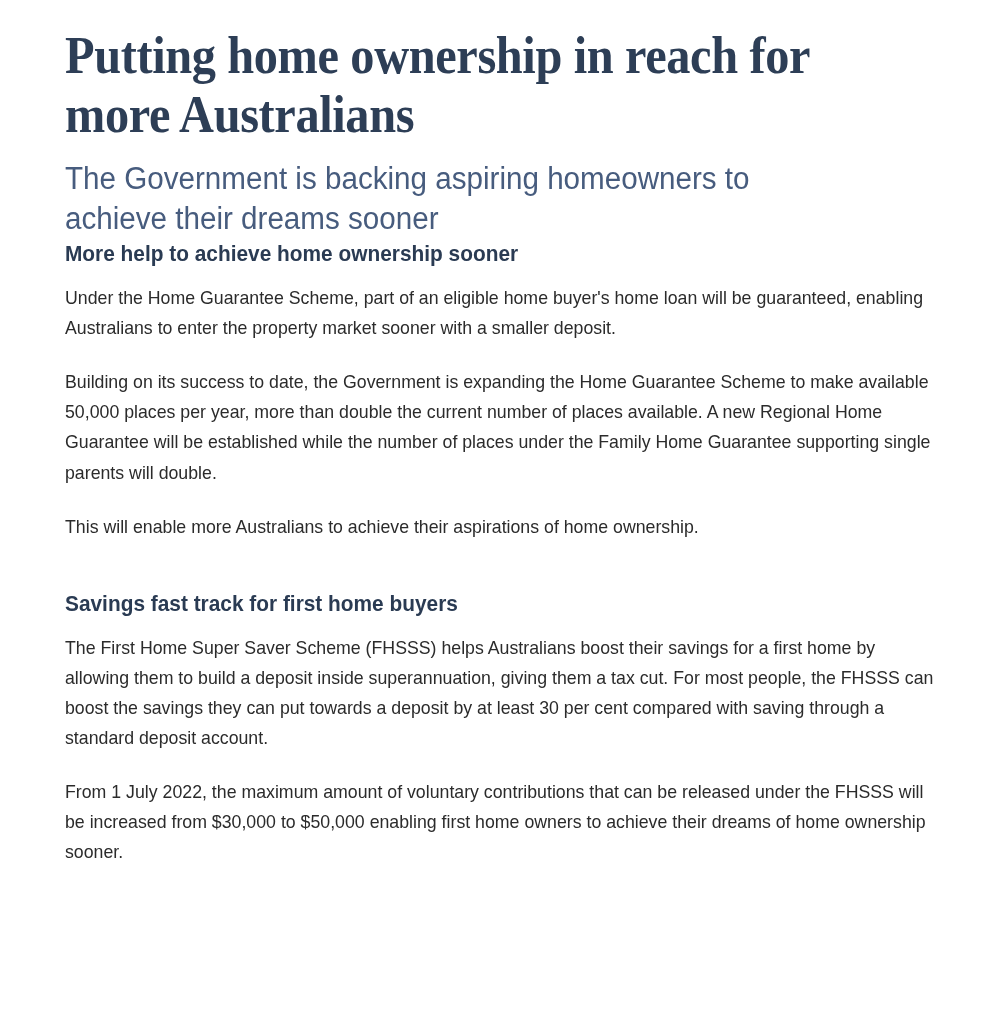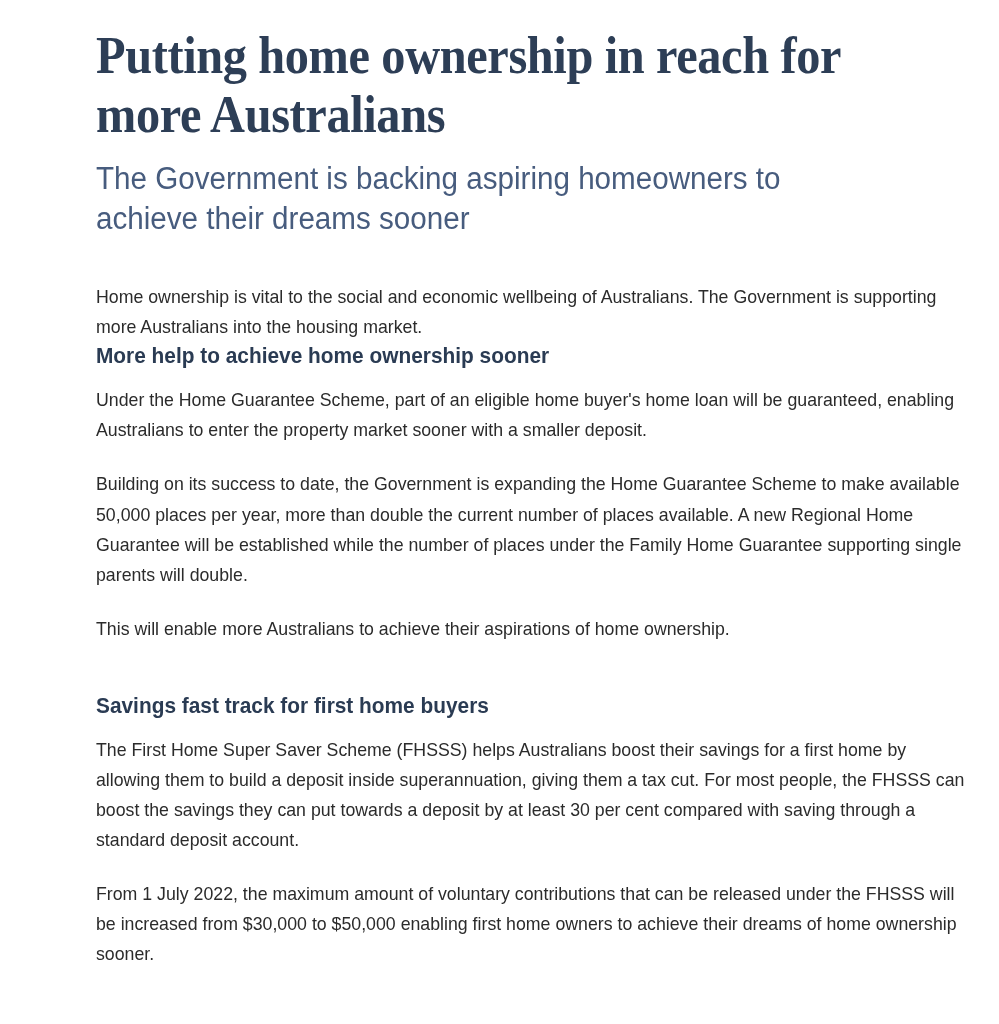--- a/index.html
+++ b/index.html
@@ -13,21 +13,21 @@
     width: 999px;
     min-height: 1024px;
     font-family: "Liberation Sans", sans-serif;
     -webkit-font-smoothing: antialiased;
   }
 
   .page {
     width: 800px;
     min-height: 1024px;
     background: #ffffff;
-    padding: 26px 34px 10px 96px;
+    padding: 26px 34px 10px 65px;
   }
 
   .content {
     width: 901px;
     max-width: 901px;
   }
 
   
   .doc-title {
     font-family: "Liberation Serif", "DejaVu Serif", serif;
@@ -92,23 +92,20 @@
 </head>
 <body>
 
 <div class="page">
   <div class="content">
 
     <h1 class="doc-title">Putting home ownership in reach for more Australians</h1>
 
     <h2 class="doc-subtitle">The Government is backing aspiring homeowners to achieve their dreams sooner</h2>
 
-    <div class="body-block">
-      <p class="para">Home ownership is vital to the social and economic wellbeing of Australians. The Government is supporting more Australians into the housing market.</p>
-    </div>
 
     <div class="section">
       <h2 class="section-heading">More help to achieve home ownership sooner</h2>
       <p class="para">Under the Home Guarantee Scheme, part of an eligible home buyer's home loan will be guaranteed, enabling Australians to enter the property market sooner with a smaller deposit.</p>
       <p class="para">Building on its success to date, the Government is expanding the Home Guarantee Scheme to make available 50,000 places per year, more than double the current number of places available. A new Regional Home Guarantee will be established while the number of places under the Family Home Guarantee supporting single parents will double.</p>
       <p class="para">This will enable more Australians to achieve their aspirations of home ownership.</p>
     </div>
 
     <div class="section tight">
       <h2 class="section-heading">Savings fast track for first home buyers</h2>

